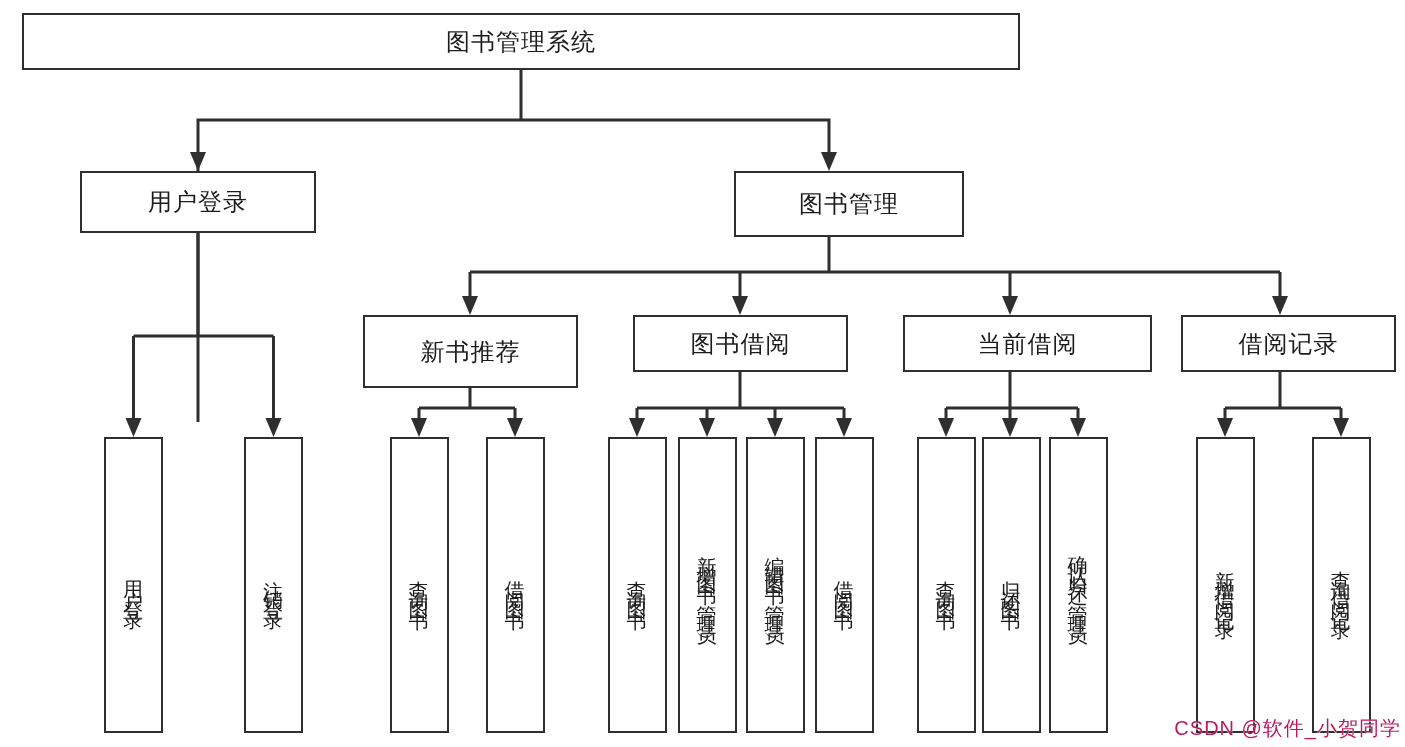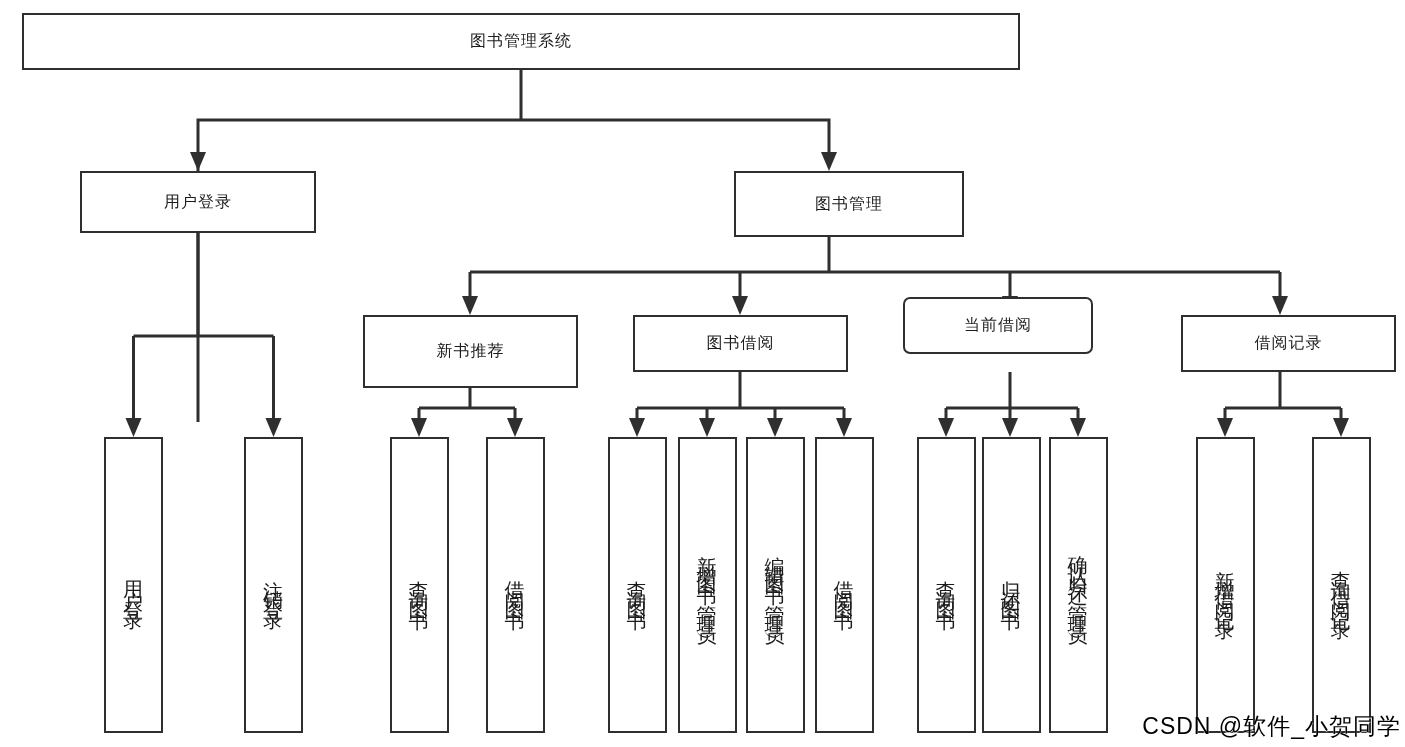--- a/index.html
+++ b/index.html
@@ -4,35 +4,35 @@
 <style>
   html,body{margin:0;padding:0;background:#ffffff;}
   .canvas{
     position:relative;width:1405px;height:747px;background:#ffffff;overflow:hidden;
     font-family:"Liberation Sans",sans-serif;color:#1c1c1c;
   }
   svg.wires{position:absolute;left:0;top:0;z-index:1;}
   .hbox{
     position:absolute;box-sizing:border-box;border:2px solid #2f2f2f;background:#ffffff;
     display:flex;align-items:center;justify-content:center;
-    font-size:16px;letter-spacing:1px;color:#1c1c1c;z-index:2;
+    font-size:24px;letter-spacing:1px;color:#1c1c1c;z-index:2;
   }
   .vbox{
     position:absolute;box-sizing:border-box;border:2px solid #2f2f2f;background:#ffffff;
     top:437px;width:59px;height:296px;
     display:flex;align-items:center;justify-content:center;z-index:2;
   }
   .vbox .vtext{
     writing-mode:vertical-rl;text-orientation:mixed;
     font-size:20px;letter-spacing:10px;line-height:1;color:#1c1c1c;
     white-space:nowrap;
   }
   .watermark{
     position:absolute;right:4px;bottom:5px;z-index:3;
-    font-size:23px;color:#000000;letter-spacing:1px;
+    font-size:20px;color:#be185d;letter-spacing:1px;
     text-shadow:0 1px 1px rgba(255,255,255,0.9);
   }
 </style>
 </head>
 <body>
 
 <div class="canvas">
 
   <svg class="wires" width="1405" height="747" viewBox="0 0 1405 747">
     <g stroke="#2f2f2f" stroke-width="3" fill="none">
@@ -97,21 +97,21 @@
   <div class="hbox" style="left:734px;top:171px;width:230px;height:66px;justify-content:center;">
     <span>图书管理</span>
   </div>
 
   <div class="hbox" style="left:363px;top:315px;width:215px;height:73px;">
     <span>新书推荐</span>
   </div>
   <div class="hbox" style="left:633px;top:315px;width:215px;height:57px;">
     <span>图书借阅</span>
   </div>
-  <div class="hbox" style="left:903px;top:297px;width:190px;height:57px;border-radius:7px;">
+  <div class="hbox" style="left:903px;top:315px;width:249px;height:57px;">
     <span>当前借阅</span>
   </div>
   <div class="hbox" style="left:1173px;top:315px;width:215px;height:57px;margin-left:8px;">
     <span>借阅记录</span>
   </div>
 
   <div class="vbox" style="left:104px;">
     <span class="vtext">用户登录</span>
   </div>
   <div class="vbox" style="left:244px;">

